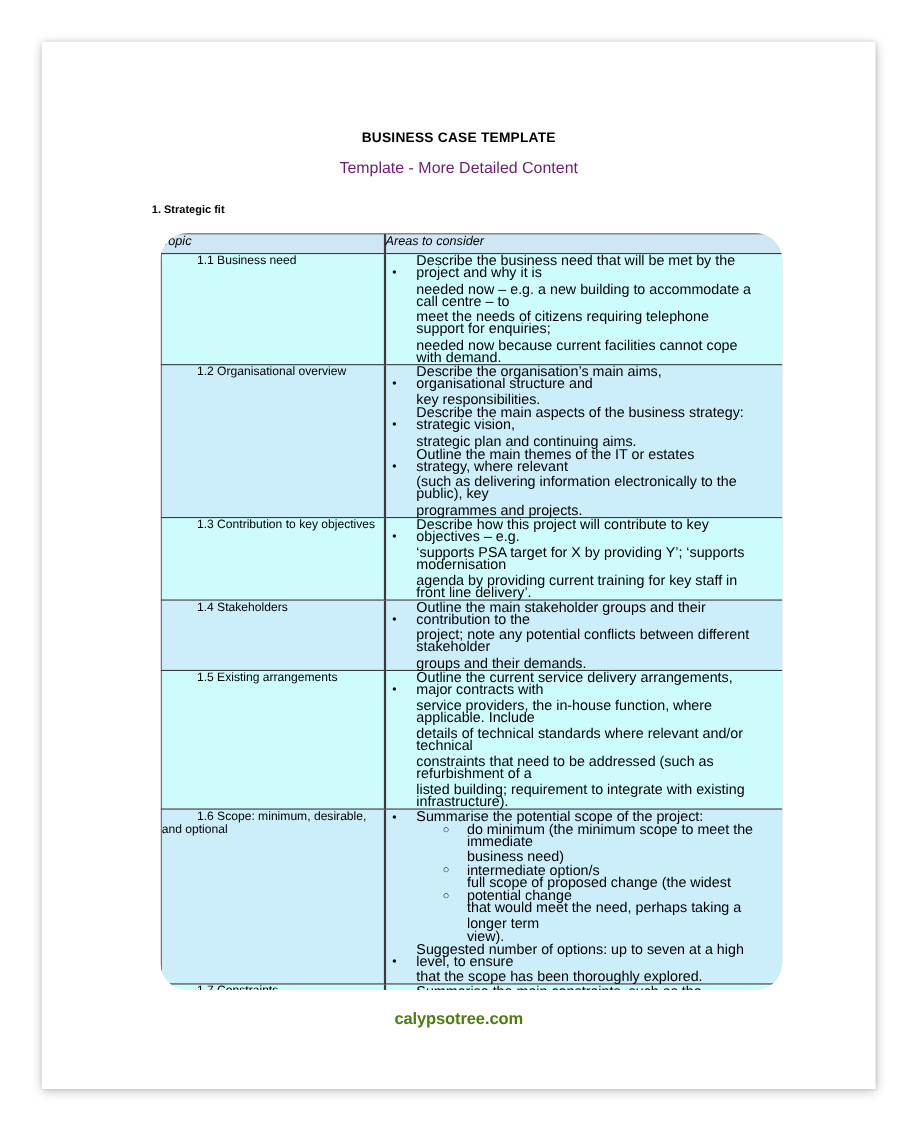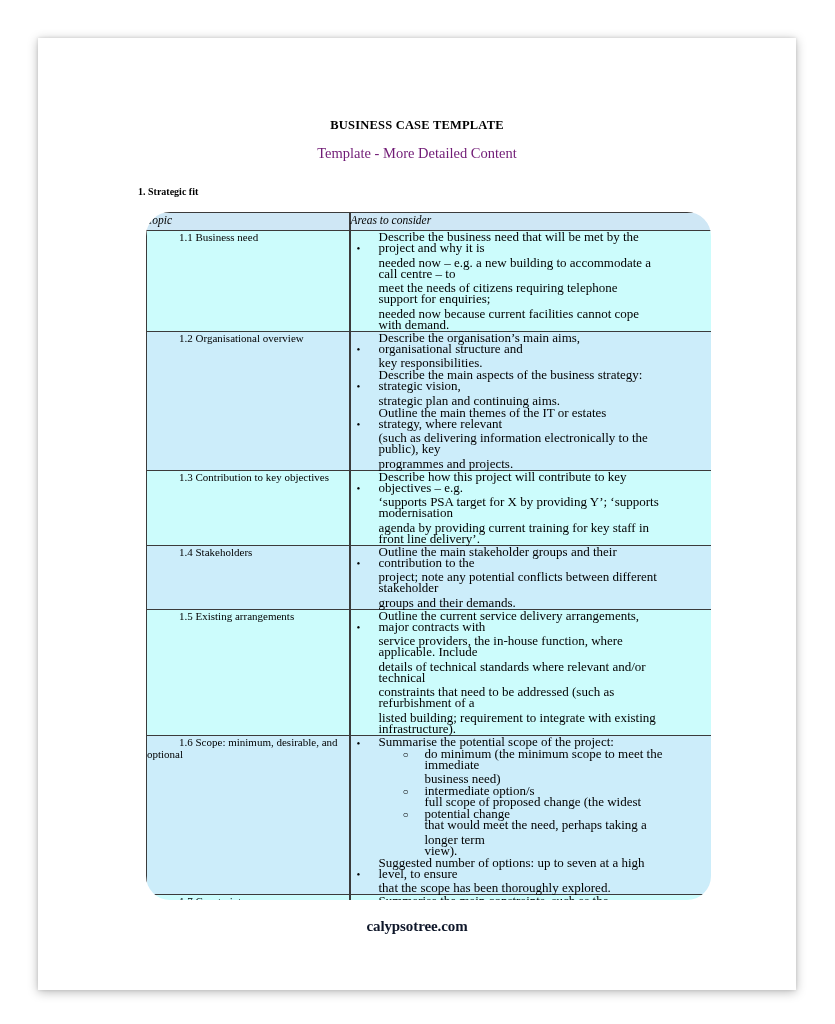--- a/index.html
+++ b/index.html
@@ -26,21 +26,20 @@
   .page {
     position: absolute;
     inset: 0;
     background: #ffffff;
     box-shadow: 0 2px 10px rgba(0,0,0,0.28), 0 0 3px rgba(0,0,0,0.12);
   }
   .page-inner {
     position: absolute;
     inset: 0;
     overflow: hidden;
-    font-family: Liberation Serif, serif;
   }
 
   
   .doc-title {
     position: absolute;
     left: 0;
     right: 0;
     top: 80px;
     text-align: center;
     font-size: 12.5px;
@@ -161,21 +160,21 @@
 
   
   .footer-brand {
     position: absolute;
     left: 0;
     right: 0;
     top: 880px;
     text-align: center;
     font-size: 15px;
     font-weight: bold;
-    color: #0f172a;
+    color: #4d7c0f;
     letter-spacing: -0.1px;
   }
 </style>
 </head>
 <body>
 
 <div class="page-shadow-wrap">
   <div class="page">
     <div class="page-inner">
 

